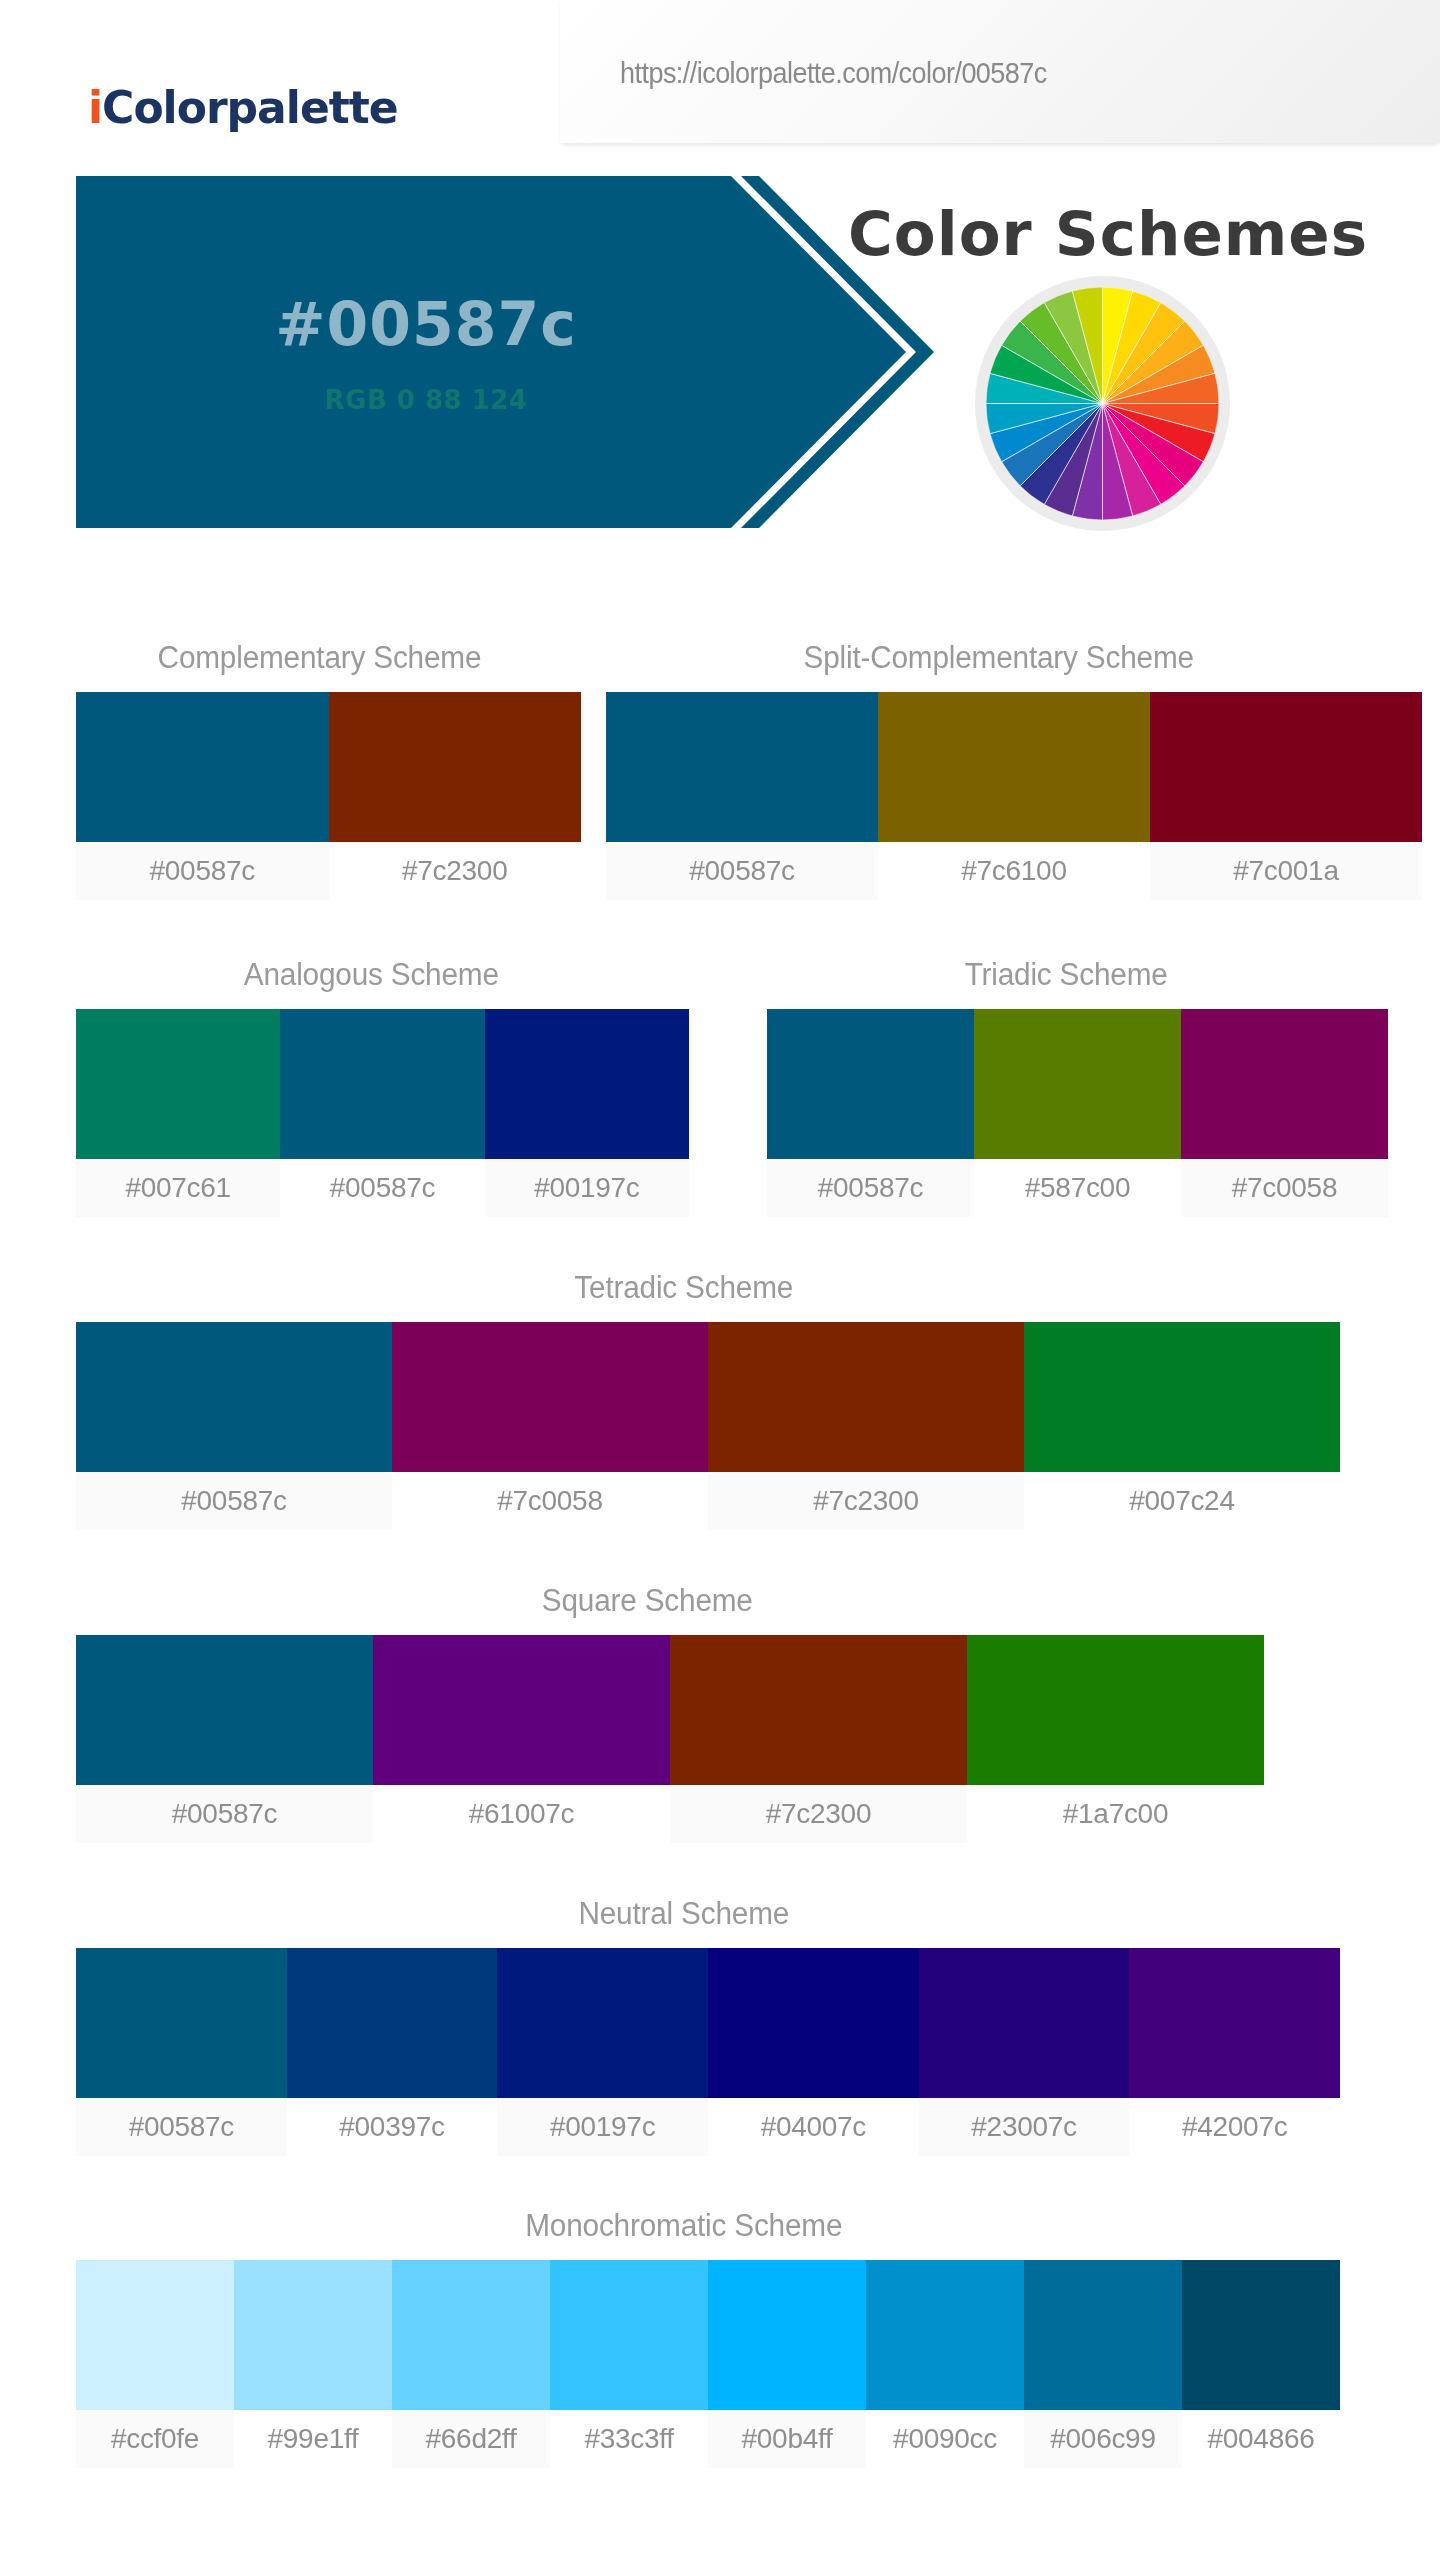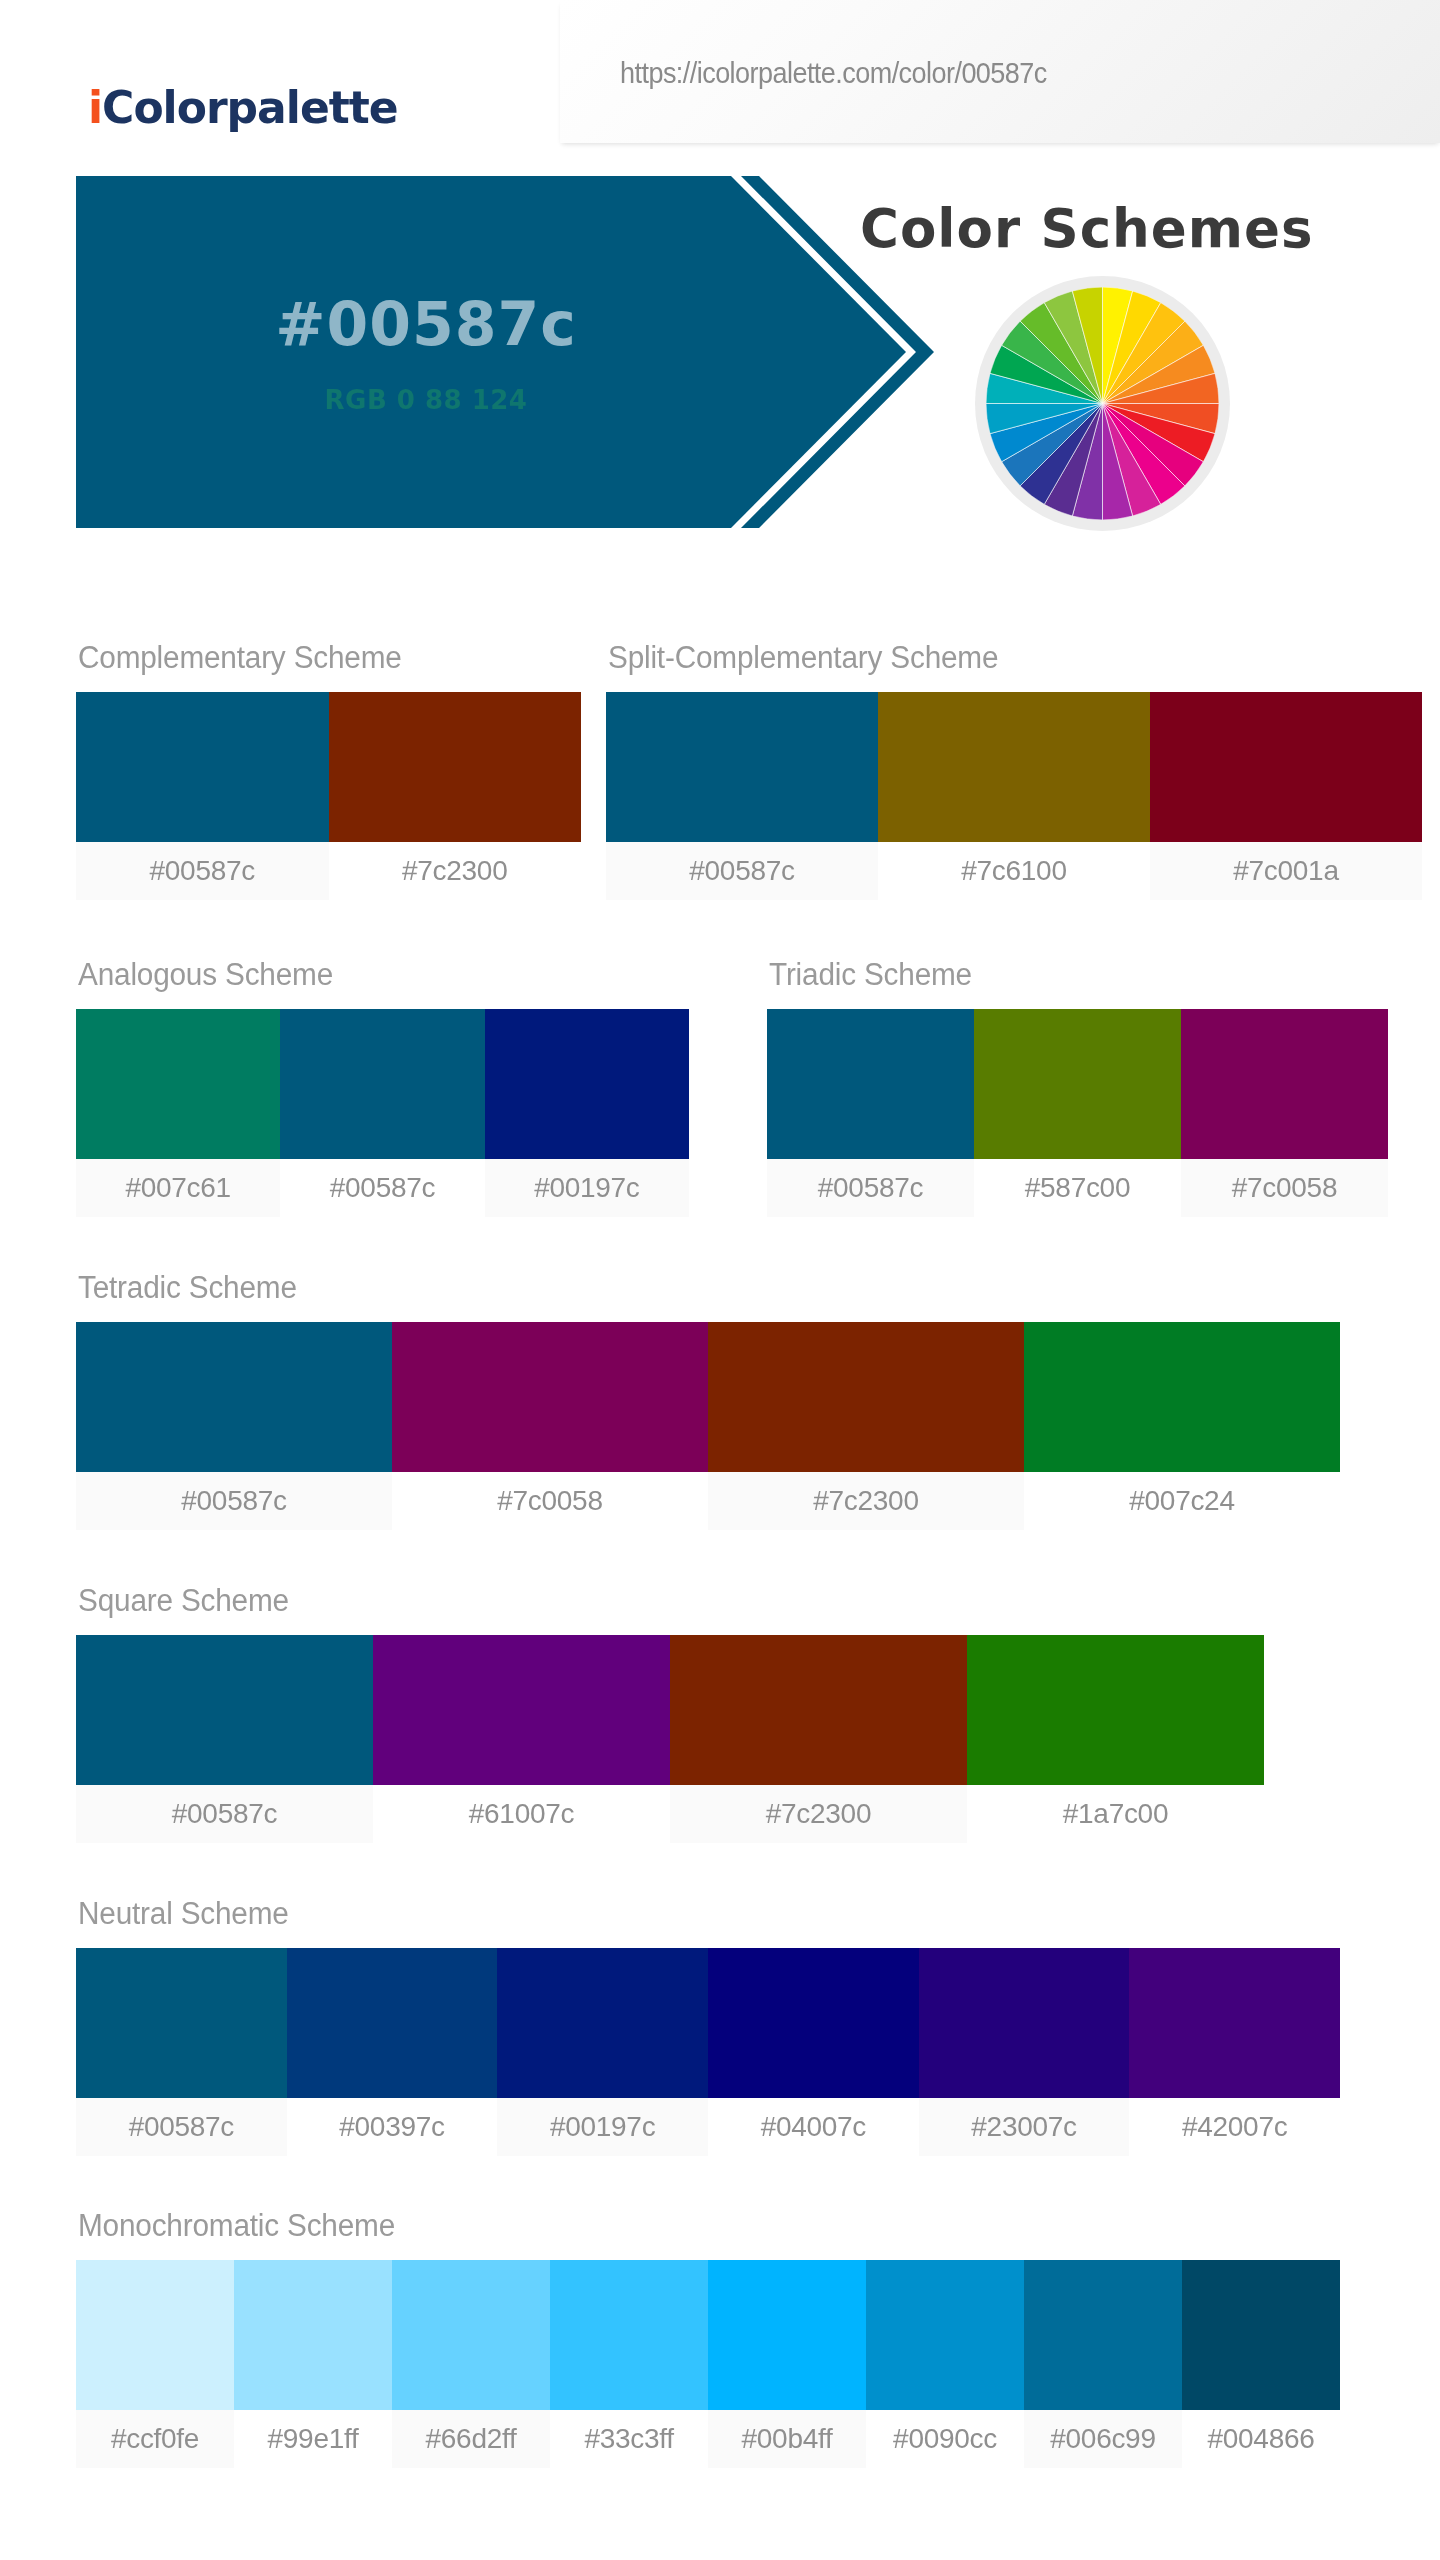--- a/index.html
+++ b/index.html
@@ -49,40 +49,40 @@
   .hero-hex{
     font-size:60px;font-weight:bold;color:#8fb6c8;letter-spacing:1px;
     font-family:"DejaVu Sans", sans-serif;
     margin-bottom:26px;
   }
   .hero-rgb{
     font-size:26px;font-weight:bold;color:#0f766e;letter-spacing:.5px;
     font-family:"DejaVu Sans", sans-serif;
   }
   .schemes-title{
-    position:absolute;left:860px;top:22px;width:540px;
-    text-align:left;
-    font-size:53px;font-weight:bold;color:#3b3b3b;
+    position:absolute;left:828px;top:22px;width:540px;
+    text-align:right;
+    font-size:61px;font-weight:bold;color:#3b3b3b;
     font-family:"DejaVu Sans", sans-serif;
     letter-spacing:1px;
   }
   .wheel-holder{
     position:absolute;left:975px;top:100px;width:255px;height:255px;
   }
   .wheel-ring{
     position:absolute;left:0;top:0;width:255px;height:255px;
     border-radius:50%;background:#ececec;
   }
   .wheel{
     position:absolute;left:11px;top:11px;width:233px;height:233px;
     border-radius:50%;overflow:hidden;
   }
 
   
-  .scheme{position:absolute;}
+  .scheme{position:absolute;text-align:center;}
   .scheme-title{
     font-size:31px;color:#9a9a9a;font-weight:normal;
     font-family:"Liberation Sans", sans-serif;
     letter-spacing:-.2px;
     transform:scaleX(.96);transform-origin:left center;
     white-space:nowrap;
     margin:0 0 16px 2px;
   }
   .swatch-row{display:flex;width:100%;height:150px;}
   .swatch{flex:1 1 0;height:150px;}

